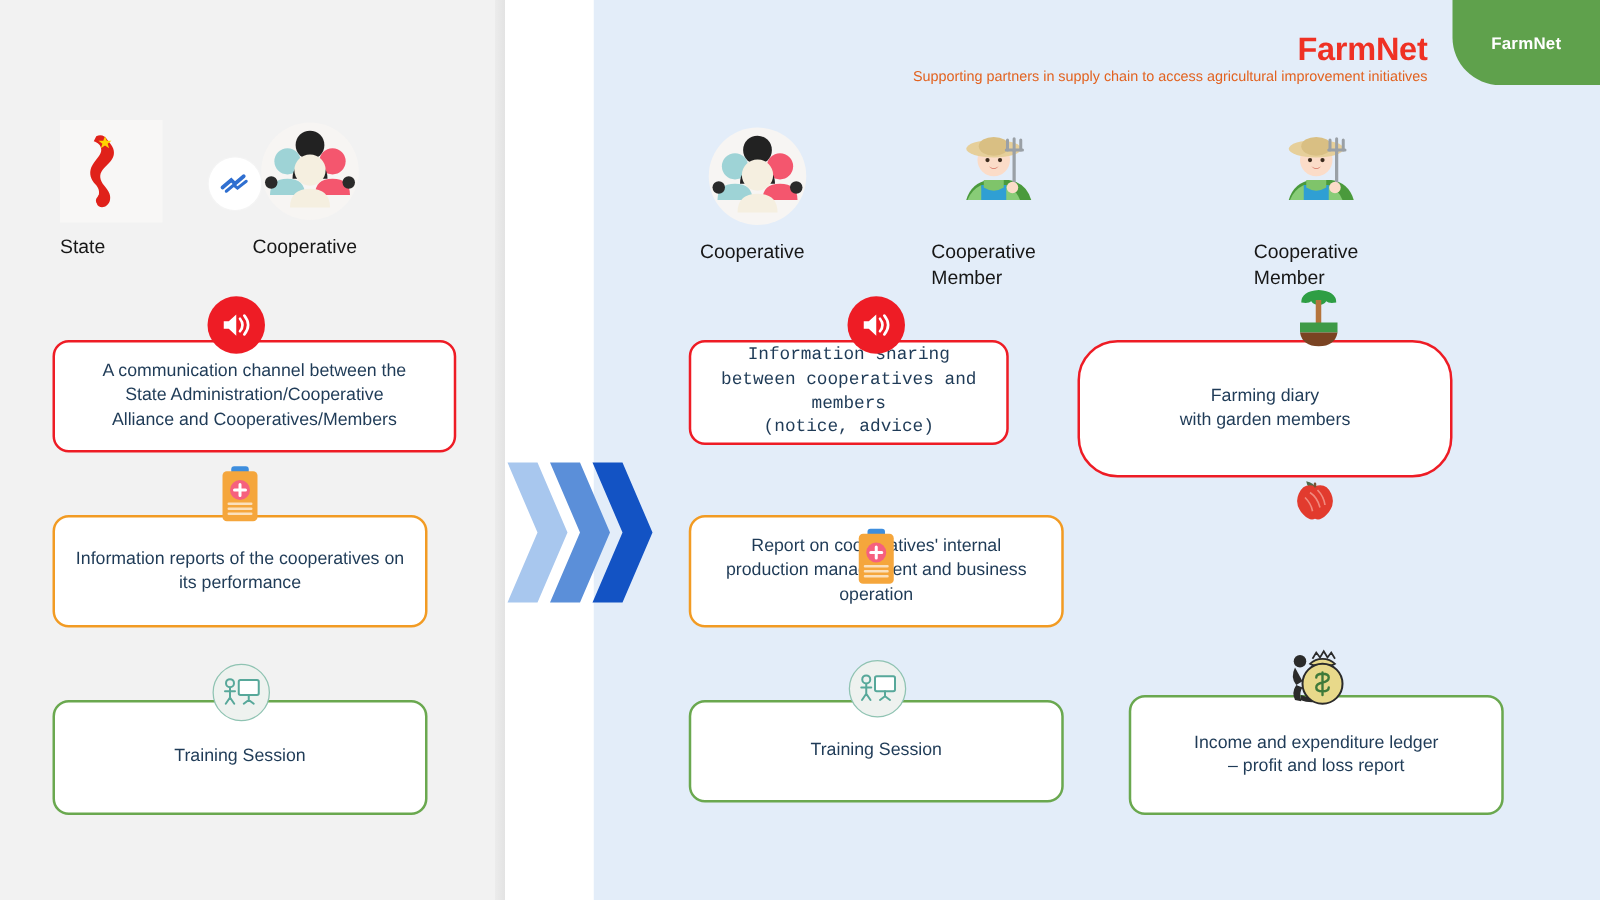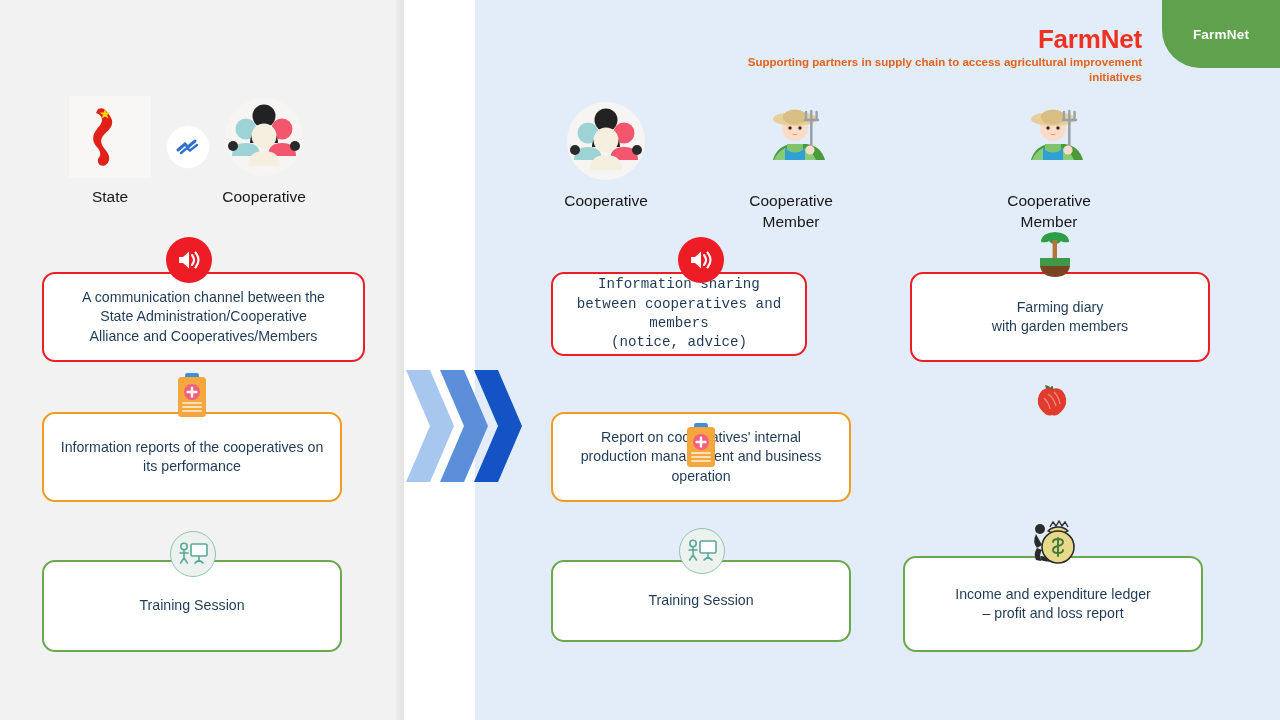--- a/index.html
+++ b/index.html
@@ -37,26 +37,26 @@
 
   
   .brand{
     position:absolute;right:138px;top:26px;width:420px;text-align:right;
   }
   .brand-title{
     color:#ef3124;font-size:26px;font-weight:bold;line-height:1.05;
     letter-spacing:-.2px;
   }
   .brand-sub{
-    color:#e2621f;font-size:11.5px;font-weight:bold;line-height:1.32;
+    color:#e2621f;font-size:11.5px;font-weight:normal;line-height:1.32;
     margin-top:2px;
   }
 
   
-  .actor{position:absolute;text-align:center;}
+  .actor{position:absolute;}
   .actor .cap{
     color:#171717;font-size:15.5px;line-height:1.36;margin-top:4px;
     white-space:pre-line;
   }
 
   
   .vn-tile{
     width:82px;height:82px;background:#f8f7f6;
     display:inline-block;position:relative;
   }
@@ -324,21 +324,21 @@
         <rect x="47" y="16" width="2.6" height="30" rx="1" fill="#9aa0a6"></rect>
         <path d="M43 16 v-8 M48.3 16 v-9 M53.6 16 v-8" stroke="#9aa0a6" stroke-width="2.4" fill="none" stroke-linecap="round"></path>
         <path d="M42 16 h13" stroke="#9aa0a6" stroke-width="2.4" stroke-linecap="round"></path>
         <circle cx="47" cy="46" r="4.6" fill="#fbdcc8"></circle>
       </g>
     </svg>
     <div class="cap">Cooperative
 Member</div>
   </div>
 
-  <div class="box red" style="left:910px;top:272px;width:300px;height:90px;">
+  <div class="box red" style="left:862px;top:272px;width:300px;height:110px;border-radius:32px;">
     <div class="txt">Farming diary
 with garden members</div>
   </div>
   <div class="badge-icon" style="left:1032px;top:228px;">
     <svg width="46" height="50" viewBox="0 0 46 50">
       <path d="M9 14 q0-9 14-10 q14 1 14 10 q-6 1-8-1 q-2 3-6 3 q-4 0-6-3 q-2 2-8 1 z" fill="#2e9e44"></path>
       <rect x="20.6" y="12" width="4.4" height="21" fill="#b5743c"></rect>
       <rect x="8" y="30" width="30" height="8" fill="#3e9a47"></rect>
       <path d="M8 38 h30 q-2 11-15 11 q-13 0-15-11 z" fill="#7a4322"></path>
     </svg>

